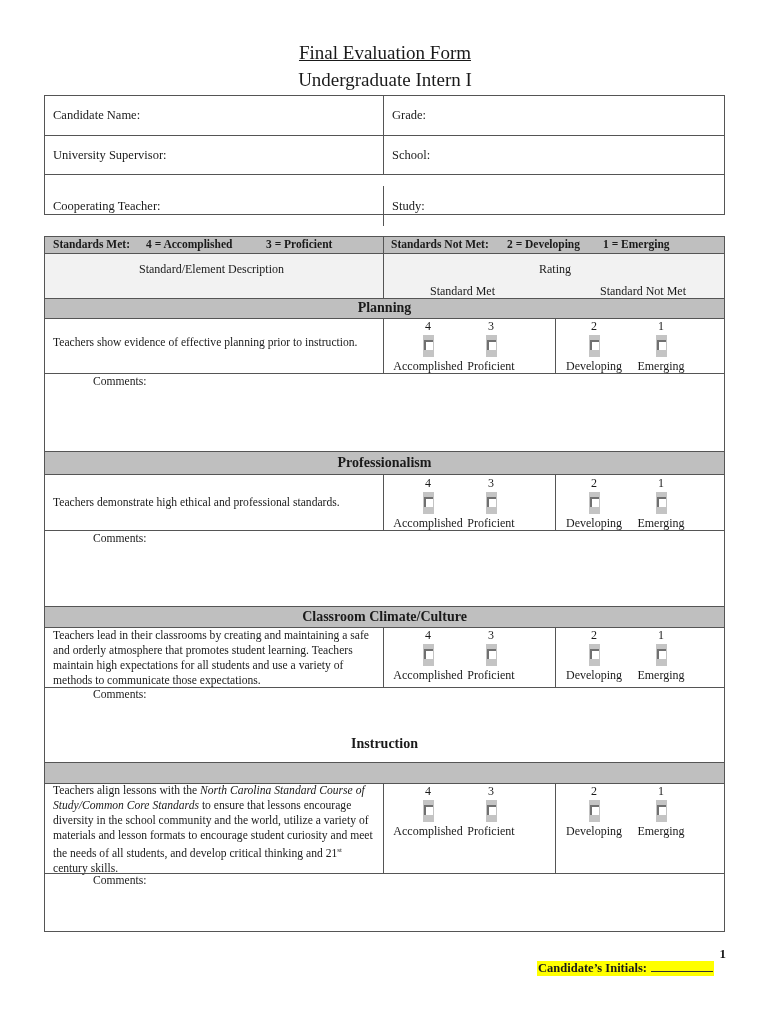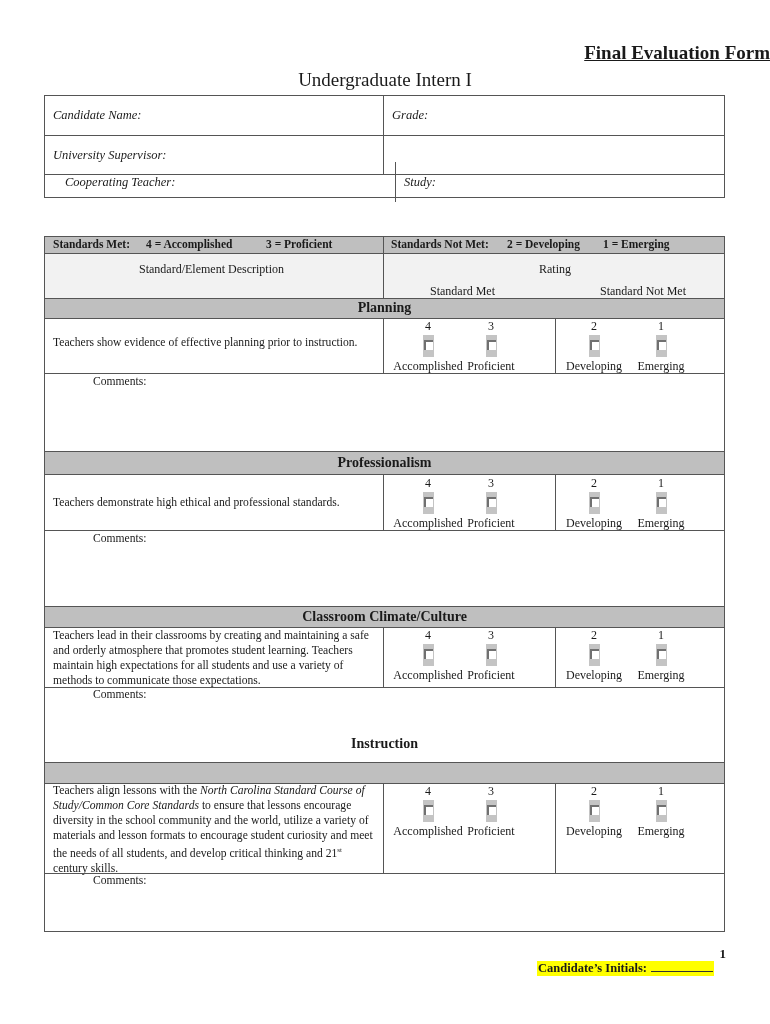--- a/index.html
+++ b/index.html
@@ -1,21 +1,21 @@
 <!DOCTYPE html>
 <html><head>
 <meta charset="utf-8">
 <style>
   html, body { margin:0; padding:0; }
   body { width:770px; height:1024px; background:#ffffff; position:relative; overflow:hidden;
          font-family:"Liberation Serif", "DejaVu Serif", serif; color:#1a1a1a; }
   .abs { position:absolute; }
-  .title { left:0; width:770px; text-align:right; top:42px; font-size:19px; font-weight:bold; text-decoration:underline; }
+  .title { left:0; width:770px; text-align:center; top:42px; font-size:19px; font-weight:normal; text-decoration:underline; }
   .subtitle { left:0; width:770px; text-align:center; top:69px; font-size:19px; }
-  .info-table { left:44px; top:95px; width:681px; height:103px; border:1.5px solid #555; box-sizing:border-box;font-style:italic; }
+  .info-table { left:44px; top:95px; width:681px; height:120px; border:1.5px solid #555; box-sizing:border-box; }
   .info-row { position:absolute; left:0; width:100%; height:40px; border-bottom:1px solid #555; box-sizing:border-box; }
   .info-row:last-child { border-bottom:none; }
   .info-cell { position:absolute; top:0; height:100%; display:flex; align-items:center; padding-left:8px; font-size:12.5px; box-sizing:border-box; }
   .info-left { left:0; width:339px; border-right:1px solid #555; }
   .info-right { left:339px; width:340px; }
   .main { left:44px; top:236px; width:681px; height:696px; border:1.5px solid #555; box-sizing:border-box; }
   .hline { position:absolute; left:0; width:100%; height:0; border-top:1px solid #555; }
   .vline { position:absolute; width:0; border-left:1px solid #555; }
   .gray { position:absolute; background:#bfbfbf; left:0; width:100%; }
   .lightgray { position:absolute; background:#f2f2f2; }
@@ -39,22 +39,23 @@
 <div class="abs title">Final Evaluation Form</div>
 <div class="abs subtitle">Undergraduate Intern I</div>
 
 <div class="abs info-table">
   <div class="info-row" style="top:0;height:40px;">
     <div class="info-cell info-left">Candidate Name:</div>
     <div class="info-cell info-right">Grade:</div>
   </div>
   <div class="info-row" style="top:40px;height:39px;">
     <div class="info-cell info-left">University Supervisor:</div>
-  </div>
-  <div class="info-row" style="top:66px;height:40px;border-bottom:none;margin-left:12px;">
+    <div class="info-cell info-right">School:</div>
+  </div>
+  <div class="info-row" style="top:90px;height:40px;border-bottom:none;">
     <div class="info-cell info-left">Cooperating Teacher:</div>
     <div class="info-cell info-right">Study:</div>
   </div>
 </div>
 
 <div class="abs main">
 
   <div class="gray" style="top:0;height:16px;"></div>
   <span class="legend-text" style="left:8px;">Standards Met:</span>
   <span class="legend-text" style="left:101px;">4 = Accomplished</span>

